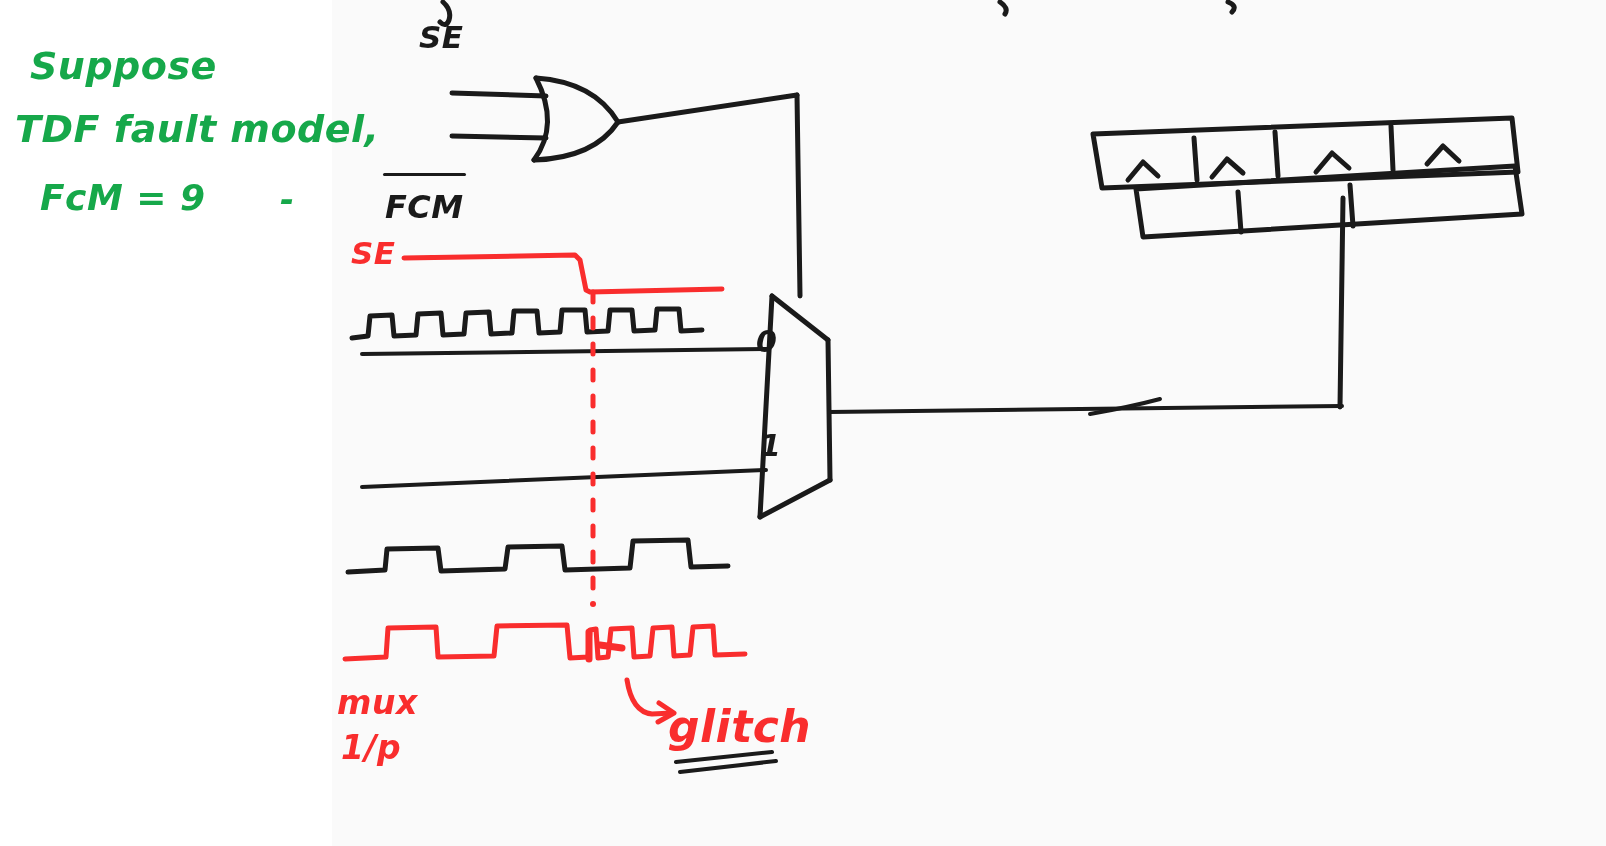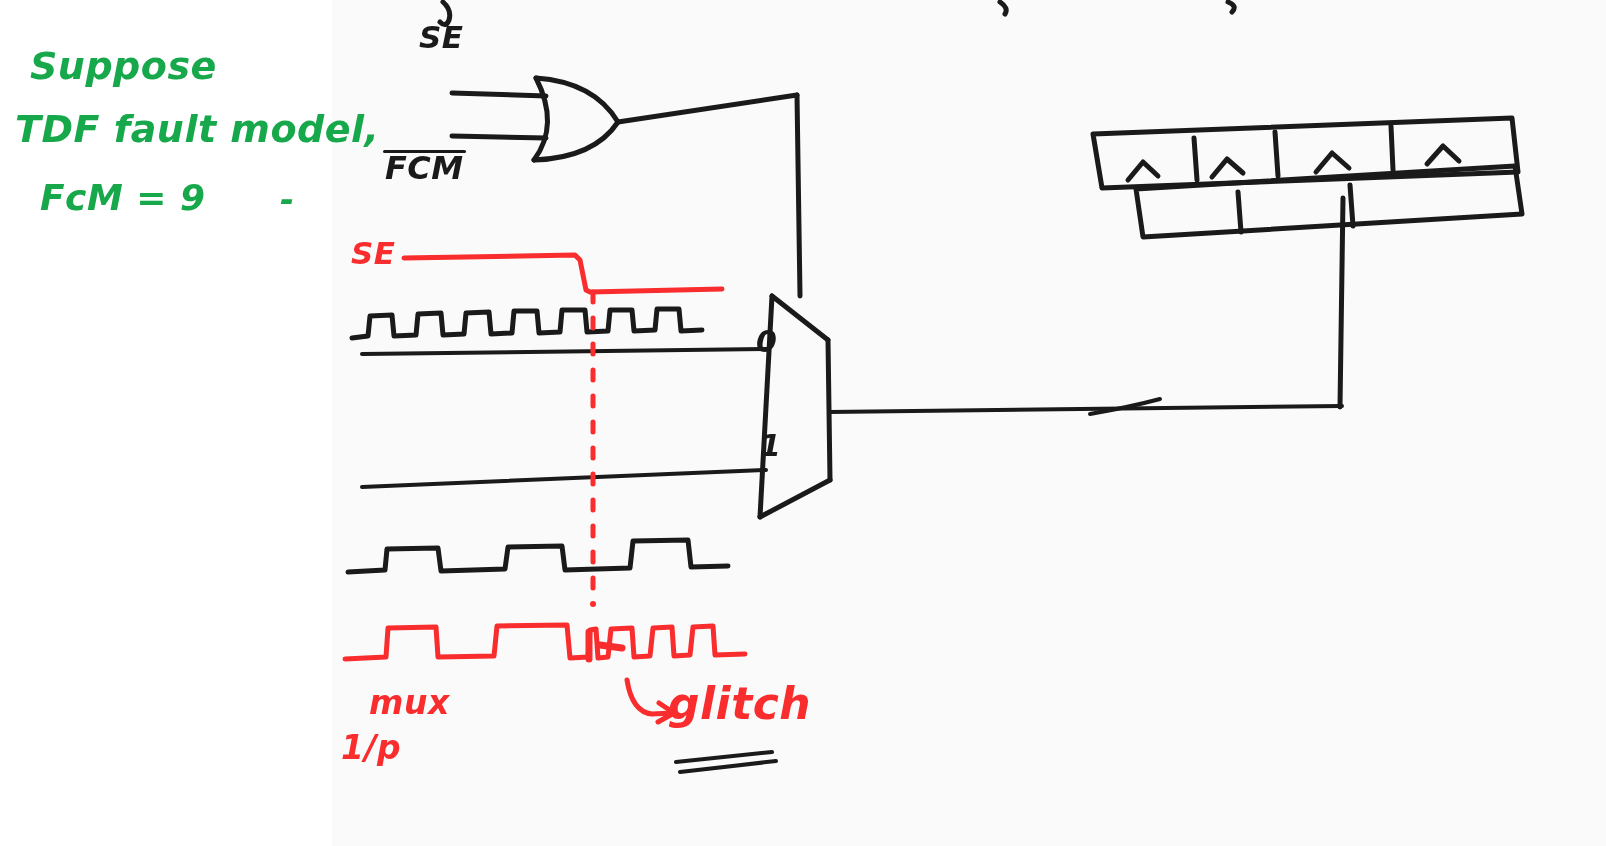--- a/index.html
+++ b/index.html
@@ -39,21 +39,22 @@
     font-weight: 700;
     line-height: 1;
     letter-spacing: 0.5px;
   }
   .green-note { color: #16a84a; }
   .red-note   { color: #f92d2d; }
   .black-note { color: #1a1a1a; }
   .overline-wrap {
     position: relative;
     display: inline-block;
-    padding-top: 2px;
+    padding-top: 18px;
+    margin-top: 23px;
   }
   .overline-wrap::before {
     content: "";
     position: absolute;
     left: -2px;
     right: -2px;
     top: 0px;
     height: 3px;
     background: currentColor;
     border-radius: 2px;
@@ -198,19 +199,19 @@
   <div class="hw-text black-note" style="left:419px; top:22px; font-size:31px;">SE</div>
 
   <div class="hw-text black-note" style="left:385px; top:150px; font-size:32px;"><span class="overline-wrap">FCM</span></div>
 
   <div class="hw-text red-note" style="left:351px; top:238px; font-size:31px;">SE</div>
 
   <div class="hw-text black-note" style="left:756px; top:327px; font-size:30px;">0</div>
 
   <div class="hw-text black-note" style="left:760px; top:431px; font-size:30px;">1</div>
 
-  <div class="hw-text red-note" style="left:337px; top:686px; font-size:33px;margin-left:32px;">mux</div>
+  <div class="hw-text red-note" style="left:337px; top:686px; font-size:33px;">mux</div>
 
   <div class="hw-text red-note" style="left:341px; top:731px; font-size:33px;">1/p</div>
 
-  <div class="hw-text red-note" style="left:668px; top:682px; font-size:44px;">glitch</div>
+  <div class="hw-text red-note" style="left:668px; top:705px; font-size:44px;">glitch</div>
 
 </div>
 
 </body></html>

